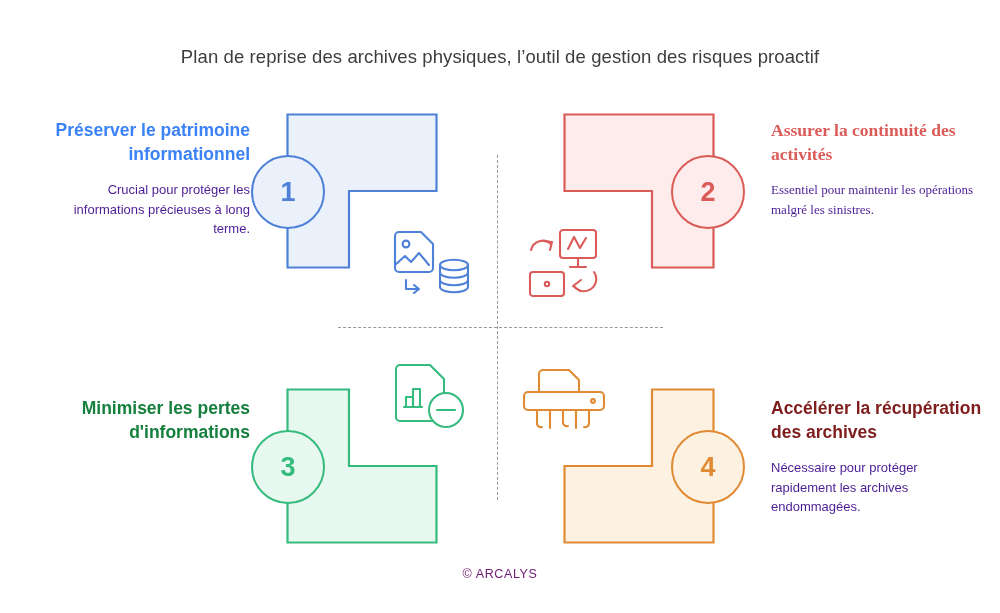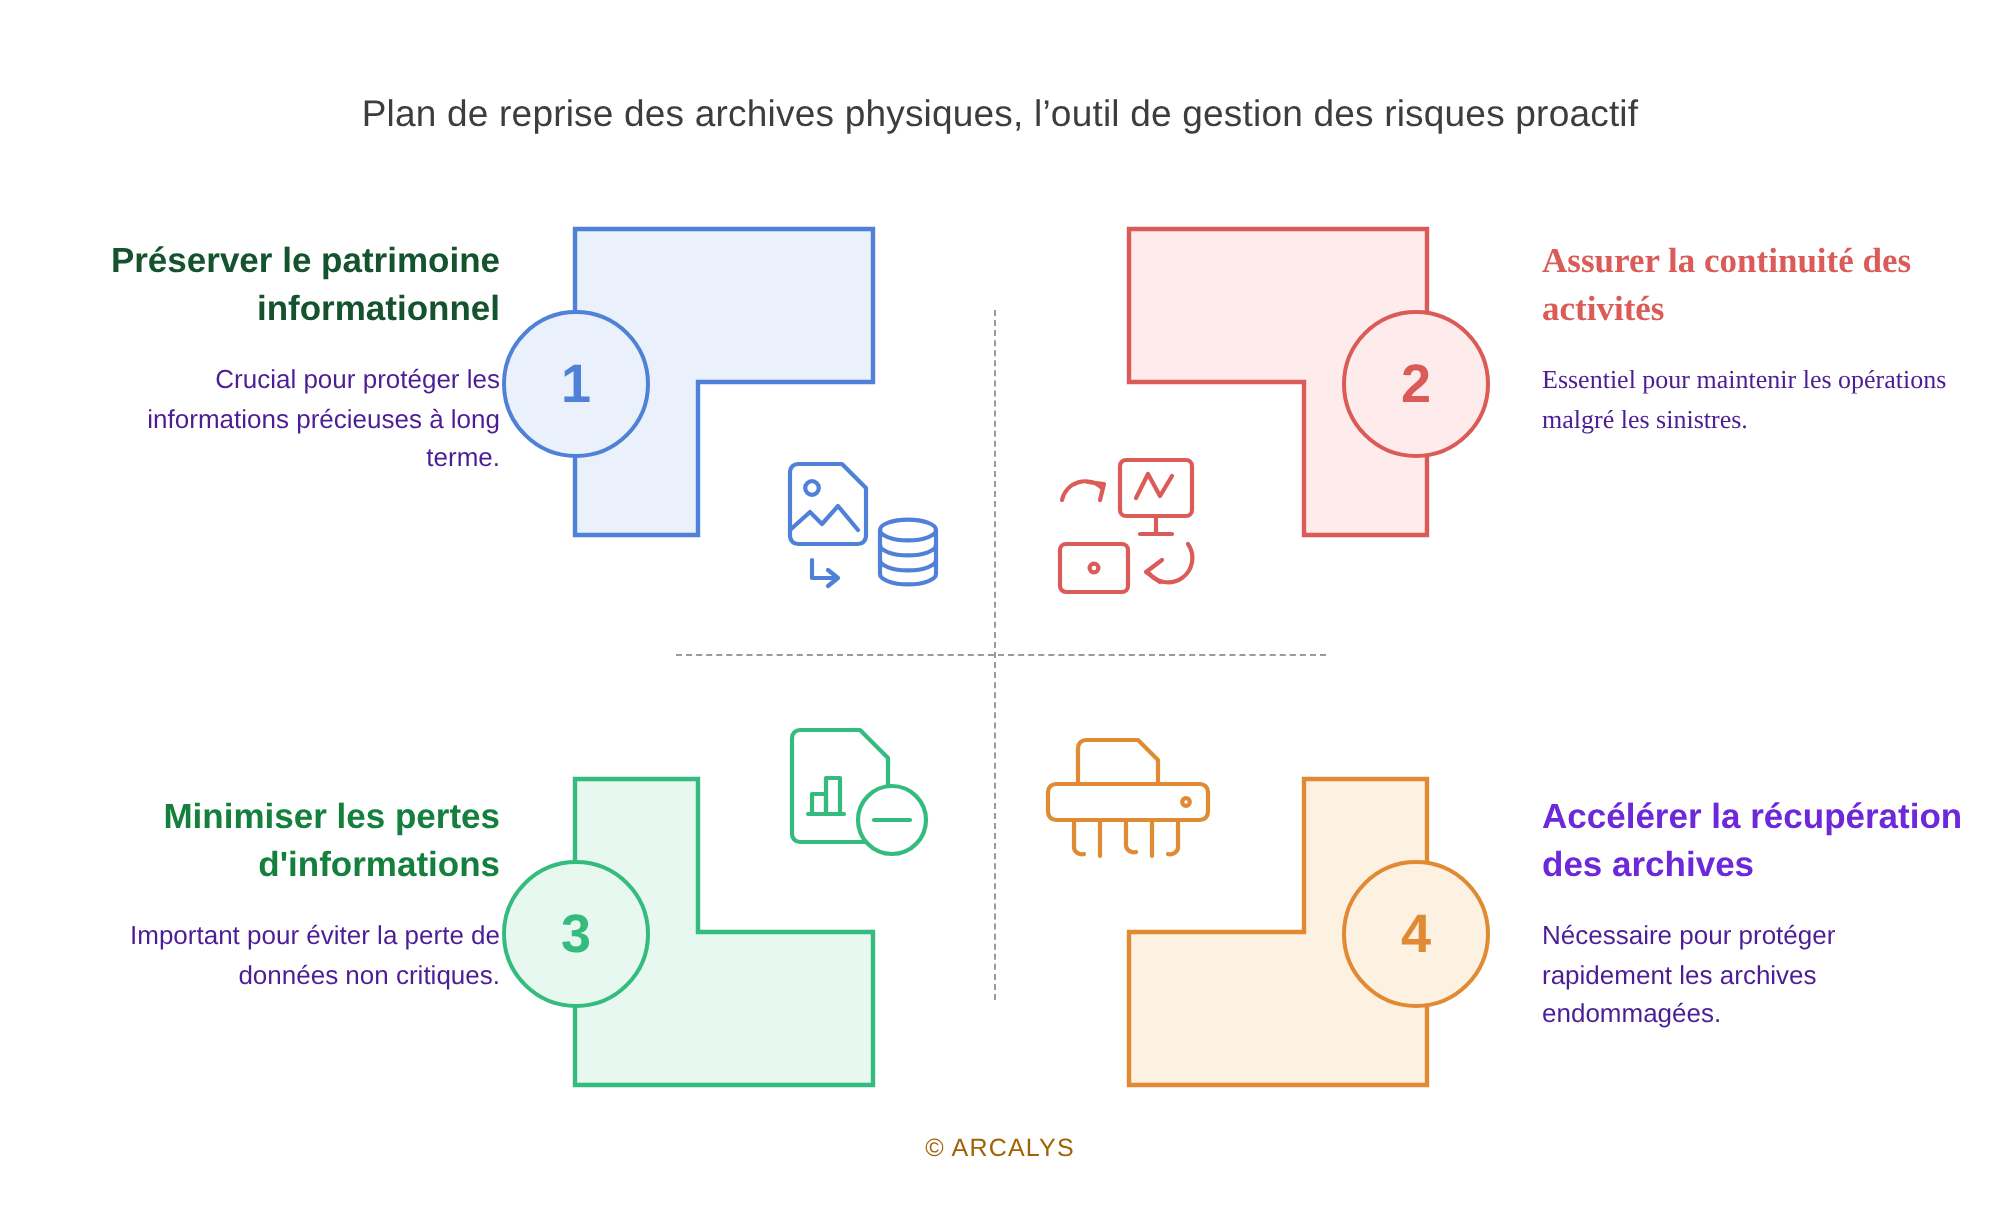--- a/index.html
+++ b/index.html
@@ -34,21 +34,21 @@
   }
 
   
   .footer {
     position: absolute;
     top: 567px;
     left: 0;
     width: 1000px;
     text-align: center;
     font-size: 12.5px;
-    color: #a16207;
+    color: #701a75;
     letter-spacing: 0.6px;
   }
 
   
   .divider-v {
     position: absolute;
     left: 497px;
     top: 155px;
     width: 0;
     height: 345px;
@@ -121,21 +121,21 @@
 
   <div class="block" style="left:286px; top:113px;">
     <svg width="152" height="156" viewBox="0 0 152 156">
       <path d="M1.5 1.5 H150.5 V78 H63 V154.5 H1.5 Z" fill="#eaf1fb" stroke="#4f81d8" stroke-width="2.2" stroke-linejoin="miter"></path>
     </svg>
   </div>
   <div class="num-circle" style="left:251px; top:155px; background:#eaf1fb; border:2.2px solid #4f81d8; color:#4f81d8;">
     <span>1</span>
   </div>
   <div class="txt right-align" style="left:35px; top:118px;">
-    <p class="heading" style="color:#14532d;">Préserver le patrimoine informationnel</p>
+    <p class="heading" style="color:#3b82f6;">Préserver le patrimoine informationnel</p>
     <p class="body">Crucial pour protéger les informations précieuses à long terme.</p>
   </div>
 
   <div class="icon-cluster" style="left:390px; top:228px;">
     <svg width="86" height="72" viewBox="0 0 86 72">
       <g fill="none" stroke="#4f81d8" stroke-width="2.1" stroke-linecap="round" stroke-linejoin="round">
 
         <path d="M5 8 a4 4 0 0 1 4-4 h22 l12 12 v24 a4 4 0 0 1 -4 4 h-30 a4 4 0 0 1 -4-4 Z"></path>
 
         <circle cx="16" cy="16" r="3.4"></circle>
@@ -190,21 +190,20 @@
   <div class="block" style="left:286px; top:388px;">
     <svg width="152" height="156" viewBox="0 0 152 156">
       <path d="M1.5 1.5 H63 V78 H150.5 V154.5 H1.5 Z" fill="#e6f8ef" stroke="#35bb7d" stroke-width="2.2" stroke-linejoin="miter"></path>
     </svg>
   </div>
   <div class="num-circle" style="left:251px; top:430px; background:#e6f8ef; border:2.2px solid #35bb7d; color:#35bb7d;">
     <span>3</span>
   </div>
   <div class="txt right-align" style="left:35px; top:396px;">
     <p class="heading" style="color:#15803d;">Minimiser les pertes d'informations</p>
-    <p class="body">Important pour éviter la perte de données non critiques.</p>
   </div>
 
   <div class="icon-cluster" style="left:391px; top:363px;">
     <svg width="80" height="70" viewBox="0 0 80 70">
       <g fill="none" stroke="#35bb7d" stroke-width="2.1" stroke-linecap="round" stroke-linejoin="round">
 
         <path d="M5 6 a4 4 0 0 1 4-4 h30 l14 14 v38 a4 4 0 0 1 -4 4 h-40 a4 4 0 0 1 -4-4 Z"></path>
 
         <path d="M15 44 v-10 h7 v10"></path>
         <path d="M22 44 v-18 h7 v18"></path>
@@ -218,21 +217,21 @@
 
   <div class="block" style="left:563px; top:388px;">
     <svg width="152" height="156" viewBox="0 0 152 156">
       <path d="M150.5 1.5 H89 V78 H1.5 V154.5 H150.5 Z" fill="#fdf1e2" stroke="#e08b33" stroke-width="2.2" stroke-linejoin="miter"></path>
     </svg>
   </div>
   <div class="num-circle" style="left:671px; top:430px; background:#fdf1e2; border:2.2px solid #e08b33; color:#e08b33;">
     <span>4</span>
   </div>
   <div class="txt left-align" style="left:771px; top:396px;">
-    <p class="heading" style="color:#6d28d9;">Accélérer la récupération des archives</p>
+    <p class="heading" style="color:#7f1d1d;">Accélérer la récupération des archives</p>
     <p class="body">Nécessaire pour protéger rapidement les archives endommagées.</p>
   </div>
 
   <div class="icon-cluster" style="left:521px; top:368px;">
     <svg width="86" height="62" viewBox="0 0 86 62">
       <g fill="none" stroke="#e08b33" stroke-width="2.1" stroke-linecap="round" stroke-linejoin="round">
 
         <path d="M18 24 V6 a4 4 0 0 1 4-4 h26 l10 10 v12"></path>
 
         <rect x="3" y="24" width="80" height="18" rx="4"></rect>

